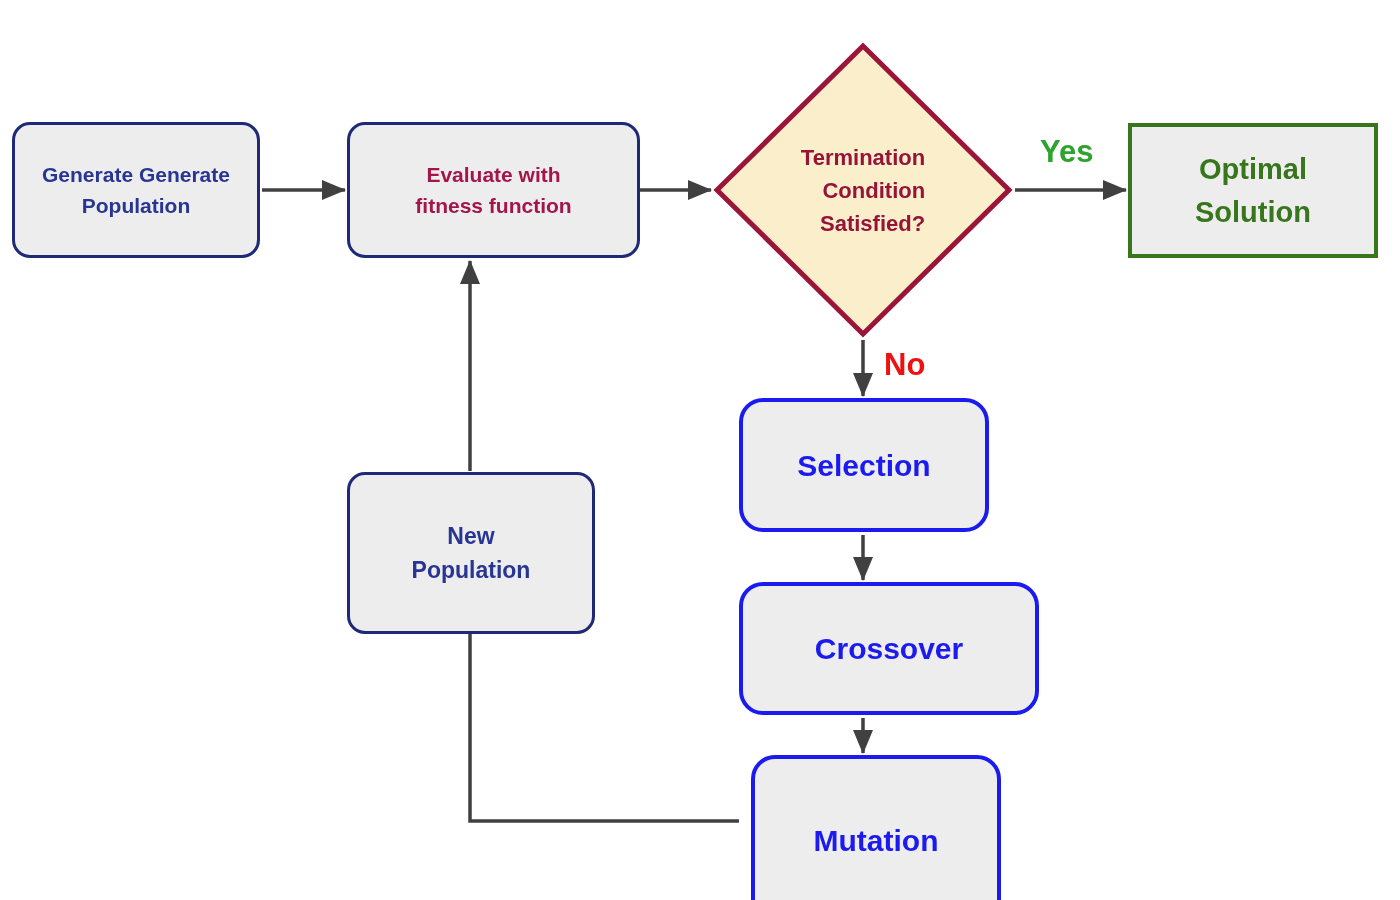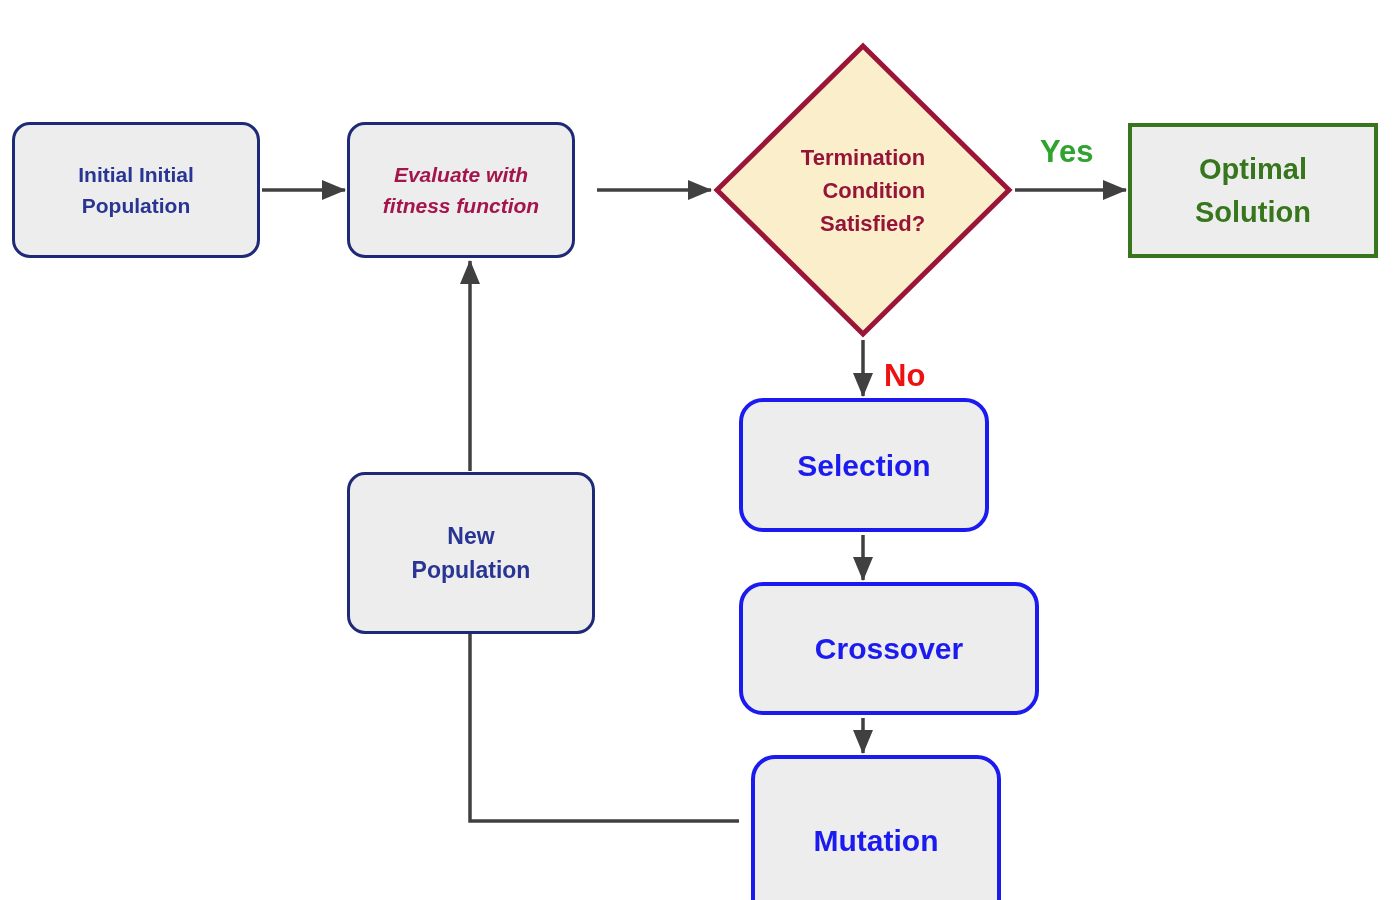--- a/index.html
+++ b/index.html
@@ -58,21 +58,21 @@
 
   .node.green {
     border: 4px solid var(--green-dark, #38761d);
     border-radius: 0;
     color: var(--green-dark, #38761d);
     font-size: 29px;
     line-height: 1.45;
   }
 
   #node-generate   { left: 12px;   top: 122px; width: 248px; height: 136px; }
-  #node-evaluate   { left: 347px;  top: 122px; width: 228px; height: 136px; font-style: italic; }
+  #node-evaluate   { left: 347px;  top: 122px; width: 293px; height: 136px; }
   #node-optimal    { left: 1128px; top: 123px; width: 250px; height: 135px; }
   #node-selection  { left: 739px;  top: 398px; width: 250px; height: 134px; }
   #node-crossover  { left: 739px;  top: 582px; width: 300px; height: 133px; }
   #node-mutation   { left: 739px;  top: 755px; width: 250px; height: 171px; margin-left: 12px; }
   #node-newpop     { left: 347px;  top: 472px; width: 248px; height: 162px; font-size: 23px; }
 
   .diamond-wrap {
     position: absolute;
     left: 713px; top: 42px;
     width: 300px; height: 296px;
@@ -100,21 +100,21 @@
   }
 
   .edge-label {
     position: absolute;
     z-index: 3;
     font-weight: bold;
     font-size: 31px;
     text-align: center;
   }
   #edge-label-yes { left: 1040px; top: 134px; color: var(--green-label, #2ea32e); }
-  #edge-label-no  { left: 884px;  top: 358px; color: var(--red-label, #ee1111); }
+  #edge-label-no  { left: 884px;  top: 347px; color: var(--red-label, #ee1111); }
 </style>
 </head>
 <body>
 
 <div class="canvas">
 
   <svg class="edge-layer" viewBox="0 0 1400 900" xmlns="http://www.w3.org/2000/svg">
     <defs>
       <marker id="arrow" markerUnits="userSpaceOnUse" markerWidth="28" markerHeight="22" refX="23" refY="10" orient="auto">
         <path class="arrowhead" d="M0,0 L24,10 L0,20 Z"></path>
@@ -124,21 +124,21 @@
     <line class="edge" x1="597" y1="190" x2="711" y2="190" marker-end="url(#arrow)"></line>
     <line class="edge" x1="1015" y1="190" x2="1126" y2="190" marker-end="url(#arrow)"></line>
     <line class="edge" x1="863" y1="340" x2="863" y2="396" marker-end="url(#arrow)"></line>
     <line class="edge" x1="863" y1="535" x2="863" y2="580" marker-end="url(#arrow)"></line>
     <line class="edge" x1="863" y1="718" x2="863" y2="753" marker-end="url(#arrow)"></line>
     <polyline class="edge" points="739,821 470,821 470,607"></polyline>
     <line class="edge" x1="470" y1="471" x2="470" y2="261" marker-end="url(#arrow)"></line>
   </svg>
 
   <div class="node navy" id="node-generate">
-    <span>Initial Initial
+    <span>Generate Generate
 Population</span>
   </div>
 
   <div class="node navy crimson-text" id="node-evaluate">
     <span>Evaluate with
 fitness function</span>
   </div>
 
   <div class="diamond-wrap">
     <svg viewBox="0 0 300 296" xmlns="http://www.w3.org/2000/svg">

